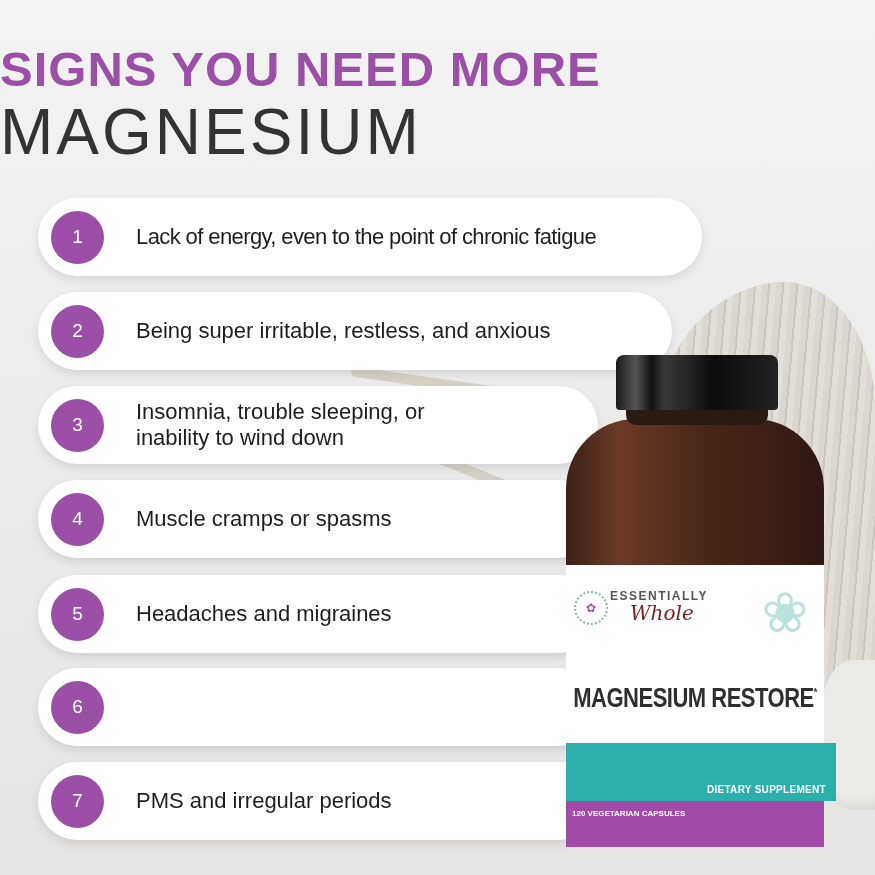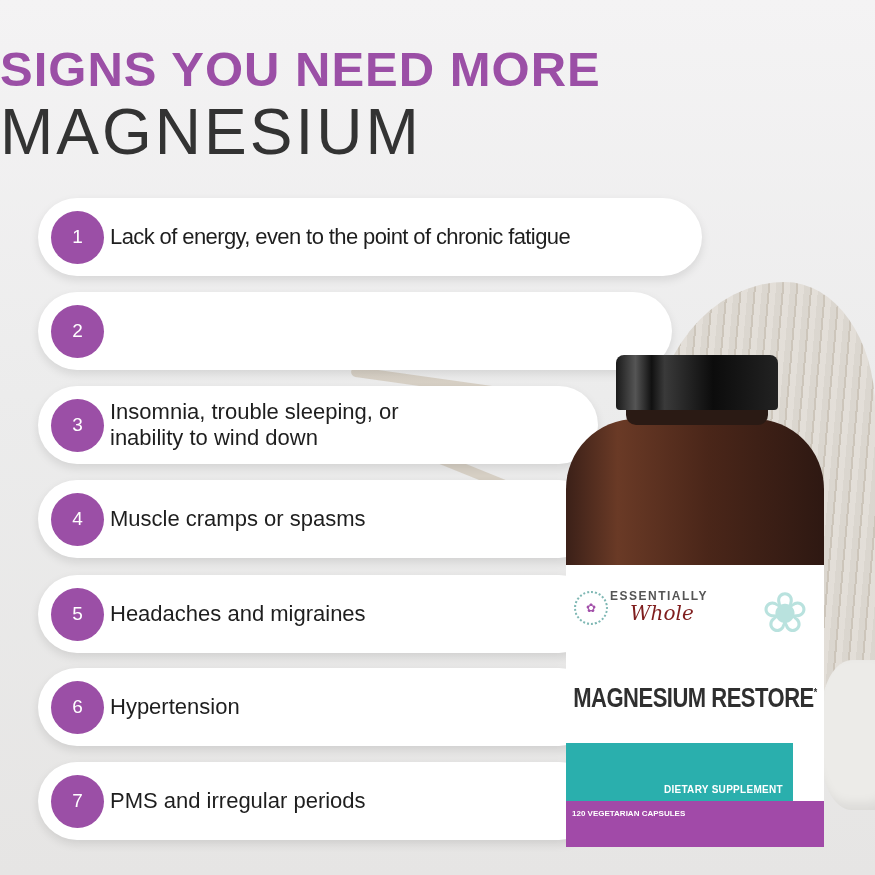--- a/index.html
+++ b/index.html
@@ -36,21 +36,21 @@
       position: absolute; left: 0; height: 78px; background: #ffffff;
       border-radius: 40px; display: flex; align-items: center;
       box-shadow: 0 4px 10px rgba(0,0,0,.10);
     }
     .badge {
       width: 53px; height: 53px; margin-left: 13px; border-radius: 50%;
       background: #9b4fa6; color: #ffffff; display: flex; align-items: center; justify-content: center;
       font-size: 19px; flex: 0 0 53px;
     }
     .label {
-      margin-left: 6px; color: #1e1e1e; font-size: 22px; line-height: 26px; white-space: pre-line;
+      margin-left: 32px; color: #1e1e1e; font-size: 22px; line-height: 26px; white-space: pre-line;
     }
     .bottle {
       position: absolute; left: 566px; top: 355px; width: 258px; height: 490px;
     }
     .cap {
       position: absolute; left: 50px; top: 0; width: 162px; height: 55px;
       background: linear-gradient(90deg, #1a1a1a 0%, #555 12%, #111 22%, #3a3a3a 30%, #0c0c0c 60%, #222 100%);
       border-radius: 8px 8px 4px 4px;
     }
     .neck {
@@ -79,21 +79,21 @@
     }
     .flower {
       position: absolute; right: 6px; top: 6px; width: 66px; height: 84px; color: #8ccfc9; font-size: 56px;
       line-height: 84px; text-align: center; opacity: .6;
     }
     .product-name {
       position: absolute; left: 0; top: 120px; width: 258px; text-align: center;
       font-size: 22px; font-weight: 700; color: #2f2f2f; letter-spacing: -0.5px; transform: scaleY(1.25);
     }
     .teal-band {
-      position: absolute; left: 0; top: 178px; width: 227px; height: 58px; background: #2aafad;
+      position: absolute; left: 0; top: 178px; width: 270px; height: 58px; background: #2aafad;
     }
     .dietary {
       position: absolute; right: 10px; bottom: 6px; color: #ffffff; font-size: 10px; font-weight: 700;
       letter-spacing: .3px;
     }
     .purple-band {
       position: absolute; left: 0; top: 236px; width: 258px; height: 46px; background: #a14aa8;
     }
     .capsules {
       position: absolute; left: 6px; top: 8px; color: #ffffff; font-size: 8px; font-weight: 700;
@@ -114,37 +114,37 @@
   <div class="title-bottom">MAGNESIUM</div>
 </div>
 
 <div class="list">
   <div class="item" style="top:0;width:664px;">
     <div class="badge">1</div>
     <div class="label" style="letter-spacing:-0.6px;">Lack of energy, even to the point of chronic fatigue</div>
   </div>
   <div class="item" style="top:94px;width:634px;">
     <div class="badge">2</div>
+    <div class="label">Being super irritable, restless, and anxious</div>
   </div>
   <div class="item" style="top:188px;width:560px;">
     <div class="badge">3</div>
     <div class="label">Insomnia, trouble sleeping, or
 inability to wind down</div>
   </div>
   <div class="item" style="top:282px;width:560px;">
     <div class="badge">4</div>
     <div class="label">Muscle cramps or spasms</div>
   </div>
   <div class="item" style="top:377px;width:560px;">
     <div class="badge">5</div>
     <div class="label">Headaches and migraines</div>
   </div>
   <div class="item" style="top:470px;width:560px;">
     <div class="badge">6</div>
-    <div class="label">Hypertension</div>
   </div>
   <div class="item" style="top:564px;width:560px;">
     <div class="badge">7</div>
     <div class="label">PMS and irregular periods</div>
   </div>
 </div>
 
 <div class="bottle">
   <div class="jar">
     <div class="label-panel">

